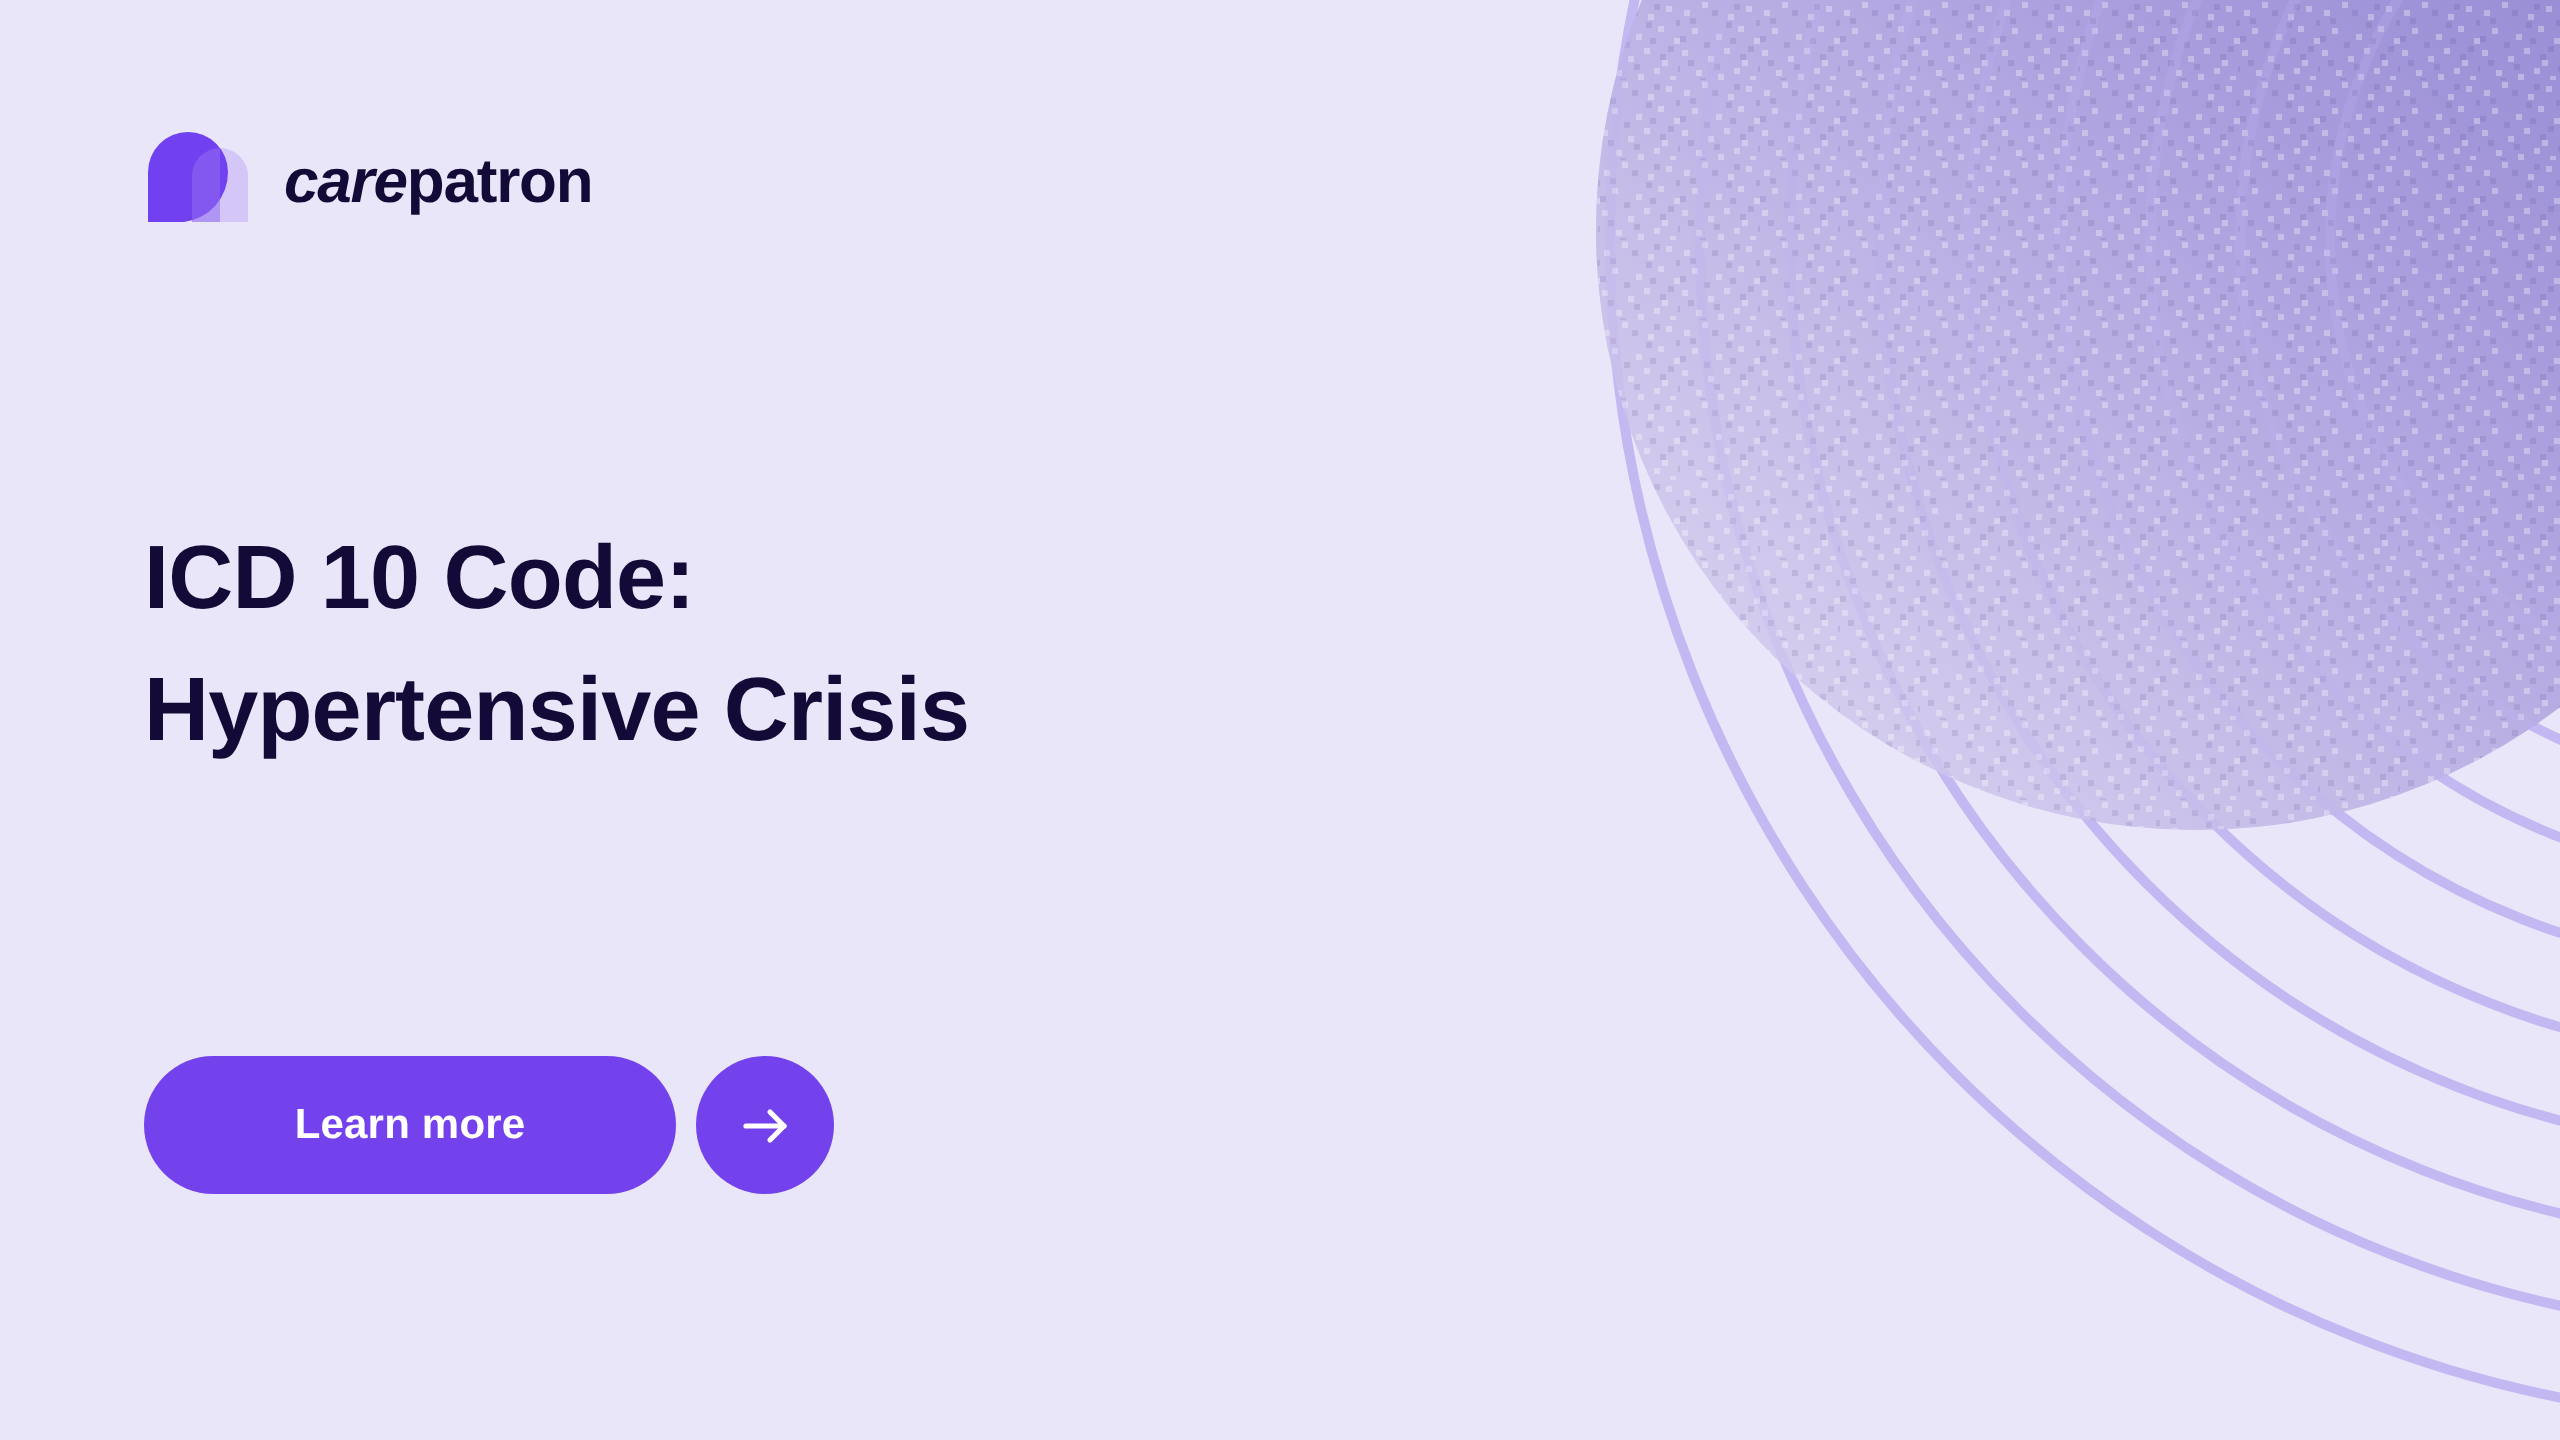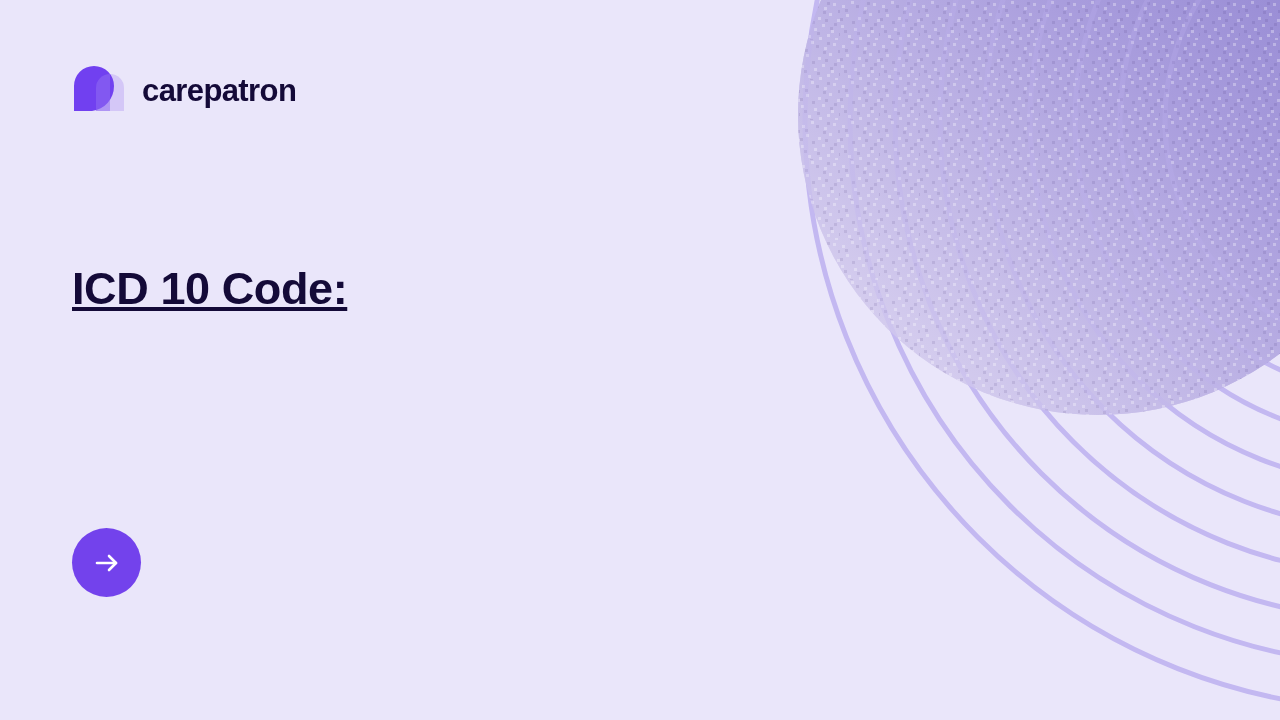--- a/index.html
+++ b/index.html
@@ -51,38 +51,38 @@
   .logo-mark svg { display: block; }
   .logo-word {
     font-size: 31px;
     letter-spacing: -0.6px;
     color: #140a38;
     line-height: 1;
     white-space: nowrap;
   }
   .logo-word .care {
     font-weight: 700;
+    font-style: italic;
   }
   .logo-word .patron {
     font-weight: 700;
   }
 
   
   .headline {
     position: absolute;
     left: 72px;
     top: 256px;
     width: 640px;
     margin: 0;
     font-size: 45px;
     font-weight: 700;
     line-height: 1.47;
     letter-spacing: -0.4px;
     color: #140a38;
-    text-decoration: underline;
   }
   .headline .hl-line {
     display: block;
   }
 
   
   .cta {
     position: absolute;
     left: 72px;
     top: 528px;
@@ -216,23 +216,25 @@
         <path d="M24 24 A14 14 0 0 1 38 10 L38 47 L24 47 Z" fill="#8f6bf3" opacity="0.55"></path>
       </svg>
     </span>
     <span class="logo-word">
       <span class="care">care</span><span class="patron">patron</span>
     </span>
   </div>
 
   <h1 class="headline">
     <span class="hl-line">ICD 10 Code:</span>
+    <span class="hl-line">Hypertensive Crisis</span>
   </h1>
 
   <div class="cta">
+    <button class="cta-button" type="button">Learn more</button>
     <button class="cta-arrow" type="button">
       <span>
         <svg width="30" height="30" viewBox="0 0 30 30" xmlns="http://www.w3.org/2000/svg">
           <g fill="none" stroke="#ffffff" stroke-width="2.6" stroke-linecap="round" stroke-linejoin="round">
             <path d="M5 15 H24"></path>
             <path d="M17 8 L24 15 L17 22"></path>
           </g>
         </svg>
       </span>
     </button>

